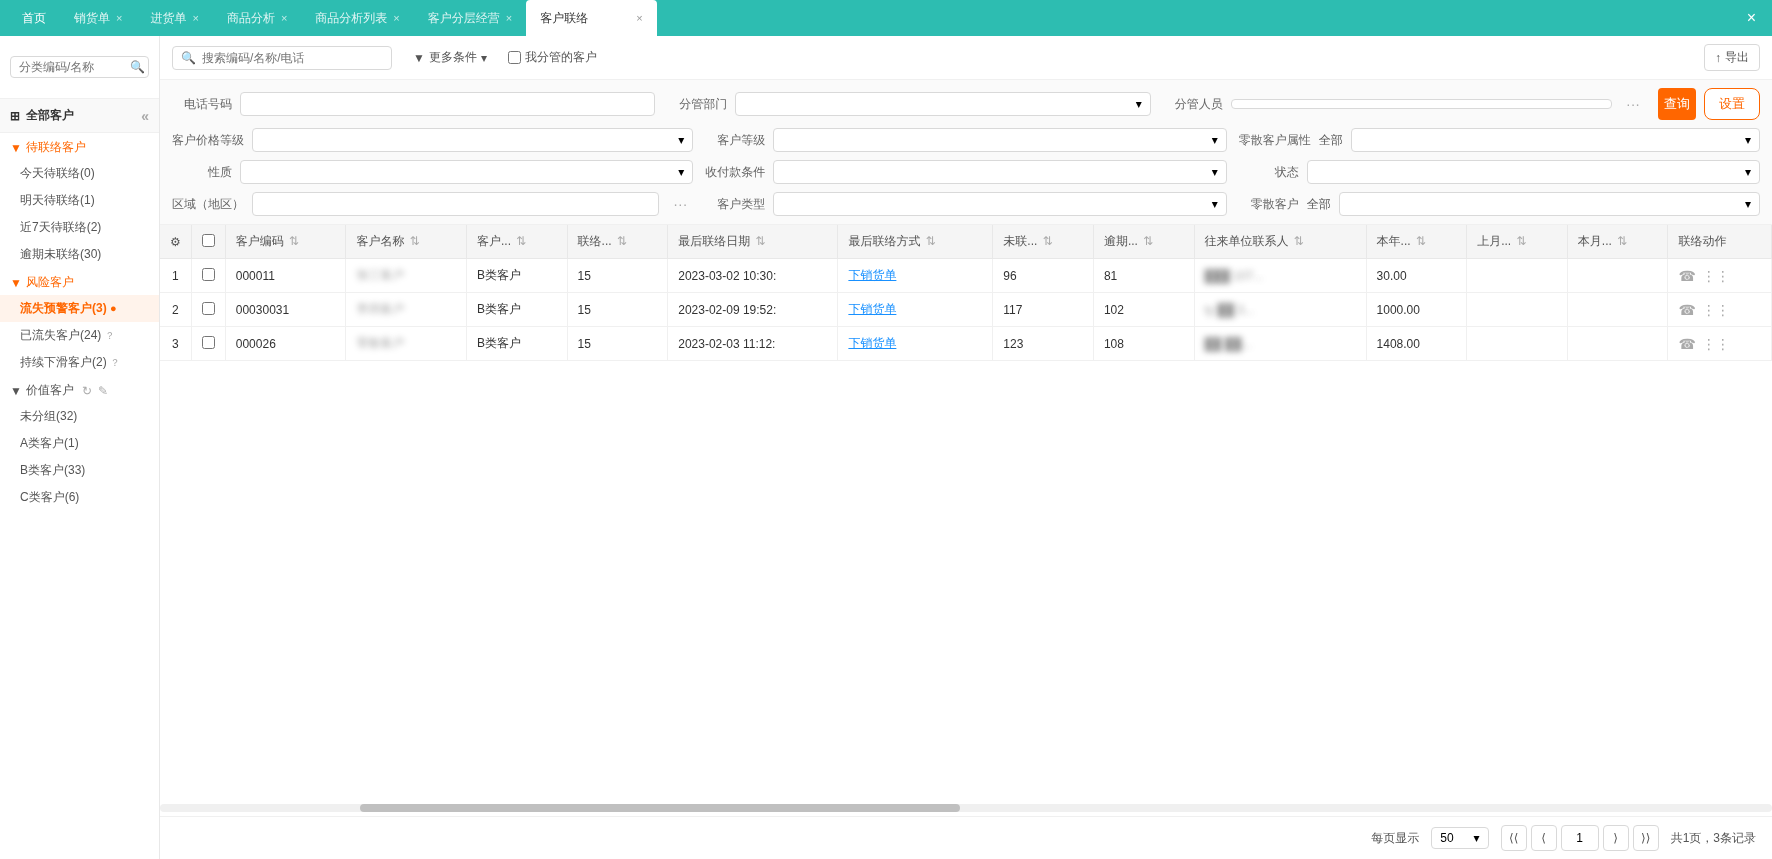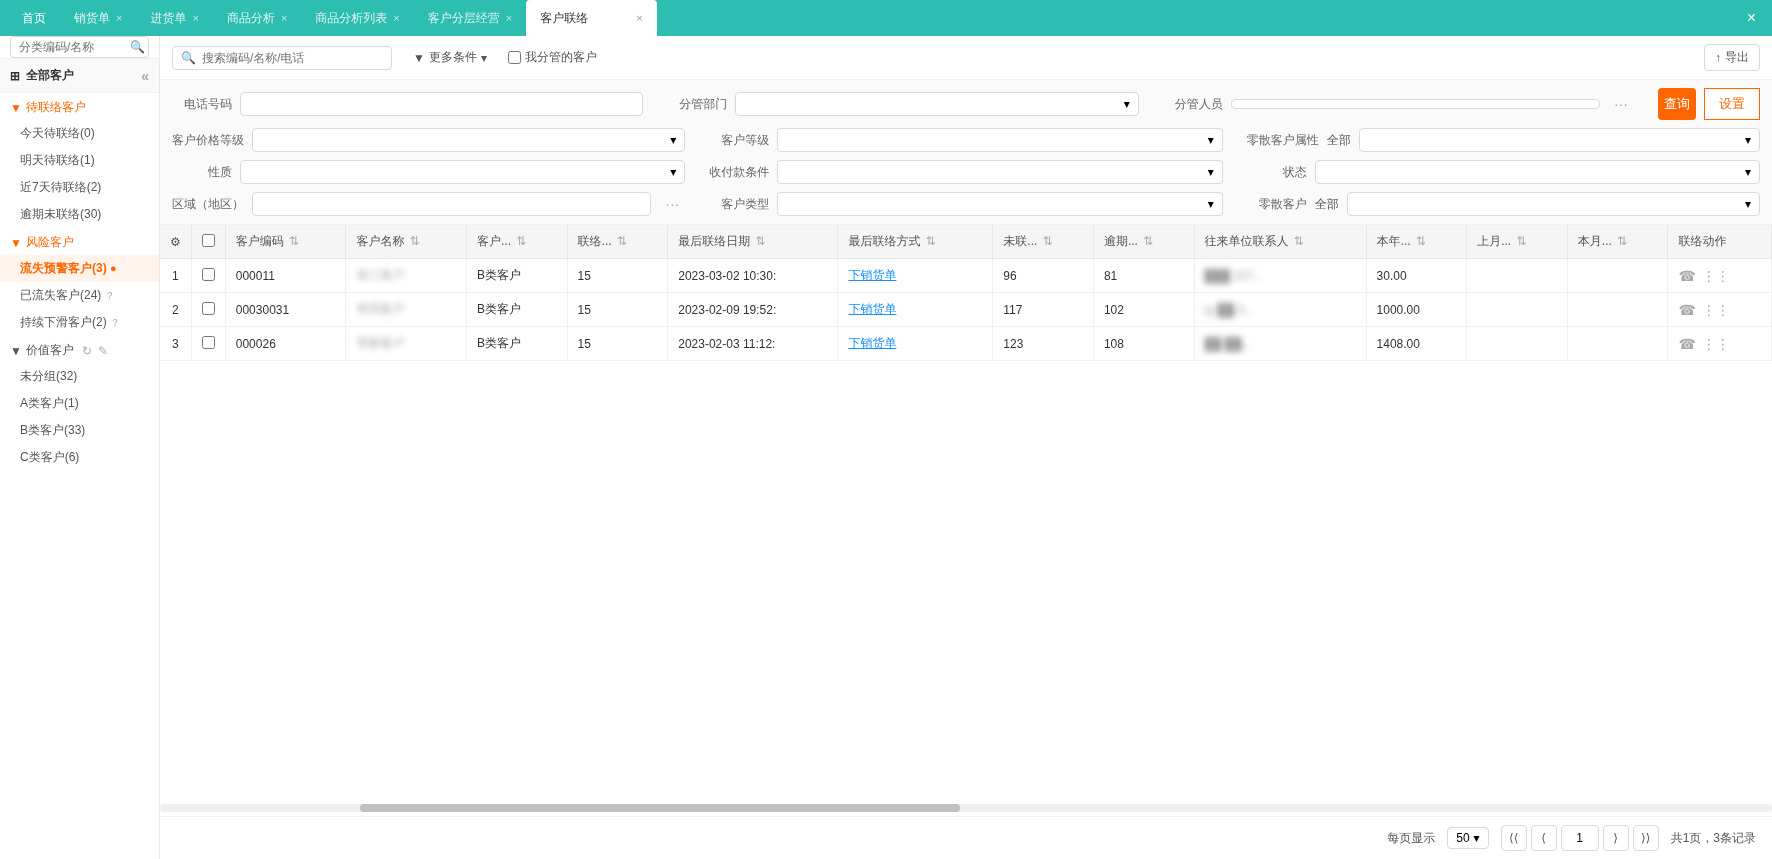--- a/index.html
+++ b/index.html
@@ -66,21 +66,21 @@
       min-width: 160px;
       background: #fff;
       border-right: 1px solid #e8e8e8;
       display: flex;
       flex-direction: column;
       overflow-y: auto;
     }
     .sidebar-search {
       display: flex;
       align-items: center;
-      padding: 0 10px;
+      padding: 20px 10px;
       border-bottom: 1px solid #f0f0f0;
     }
     .sidebar-search input {
       border: 1px solid #d9d9d9;
       border-radius: 4px;
       padding: 3px 8px;
       width: 100%;
       font-size: 12px;
       outline: none;
     }
@@ -194,21 +194,21 @@
 
     
     .advanced-filter {
       background: #fafafa;
       border-bottom: 1px solid #f0f0f0;
       padding: 8px 12px;
     }
     .filter-row {
       display: flex;
       align-items: center;
-      gap: 24px;
+      gap: 12px;
       margin-bottom: 8px;
     }
     .filter-row:last-child { margin-bottom: 0; }
     .filter-field {
       display: flex;
       align-items: center;
       gap: 8px;
       flex: 1;
     }
     .filter-label {
@@ -258,21 +258,21 @@
       border: none;
       border-radius: 4px;
       padding: 6px 6px;
       cursor: pointer;
       font-size: 13px;
     }
     .btn-settings {
       background: #fff;
       color: #ff6600;
       border: 1px solid #ff6600;
-      border-radius: 0;
+      border-radius: 8px;
       padding: 6px 14px;
       cursor: pointer;
       font-size: 13px;
     }
 
     
     .table-container {
       flex: 1;
       overflow: auto;
     }
@@ -331,21 +331,21 @@
       justify-content: flex-end;
       padding: 8px 16px;
       border-top: 1px solid #f0f0f0;
       gap: 12px;
       background: #fff;
     }
     .footer-text { color: #555; }
     .page-size-select {
       display: flex;
       align-items: center;
-      gap: 4px;
+      gap: 20px;
       border: 1px solid #d9d9d9;
       border-radius: 4px;
       padding: 3px 8px;
       cursor: pointer;
       background: #fff;
     }
     .pagination {
       display: flex;
       align-items: center;
       gap: 4px;

